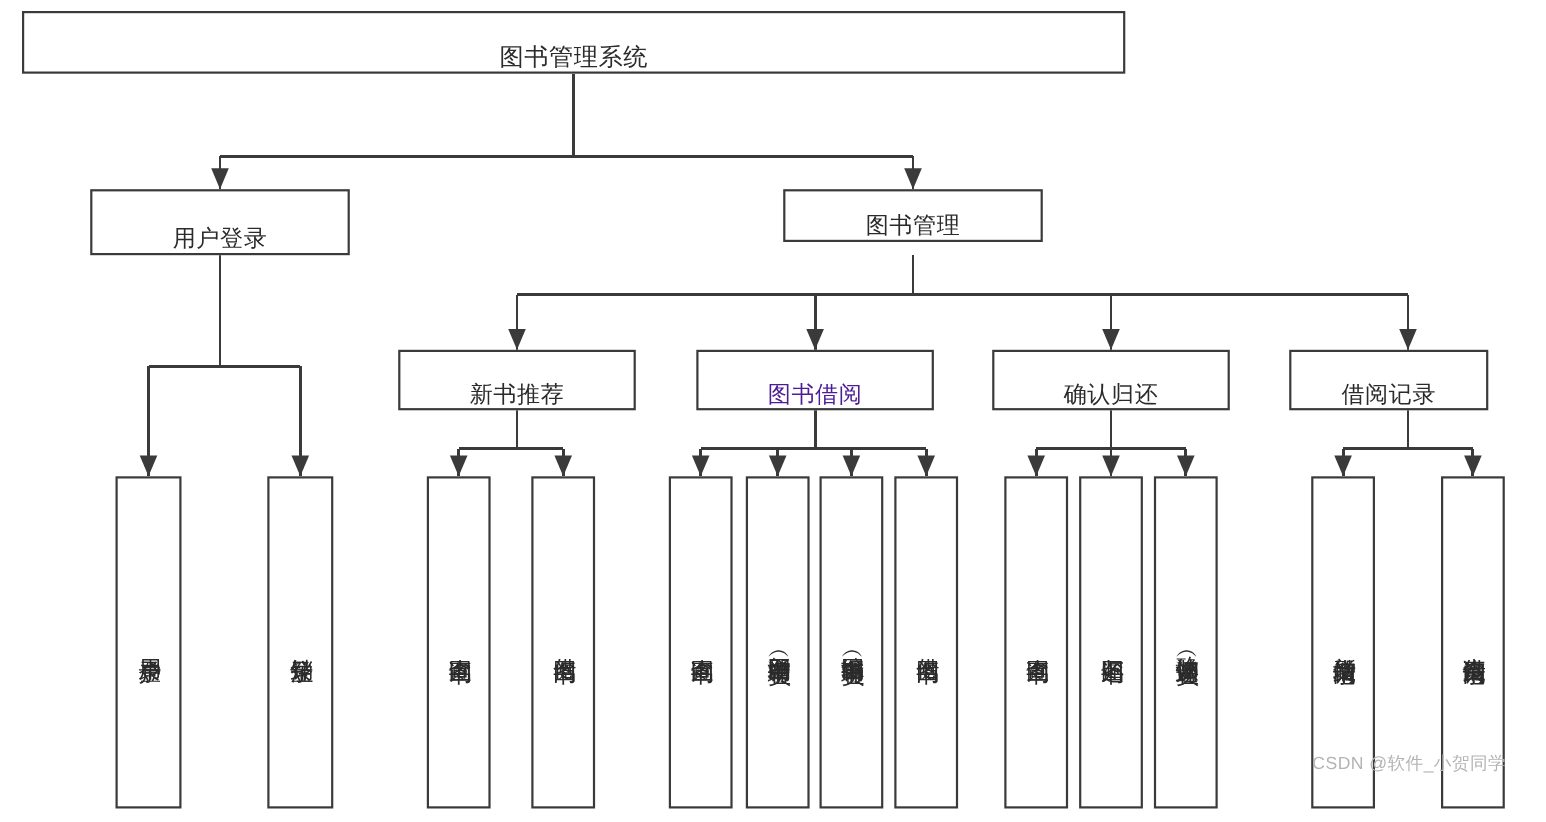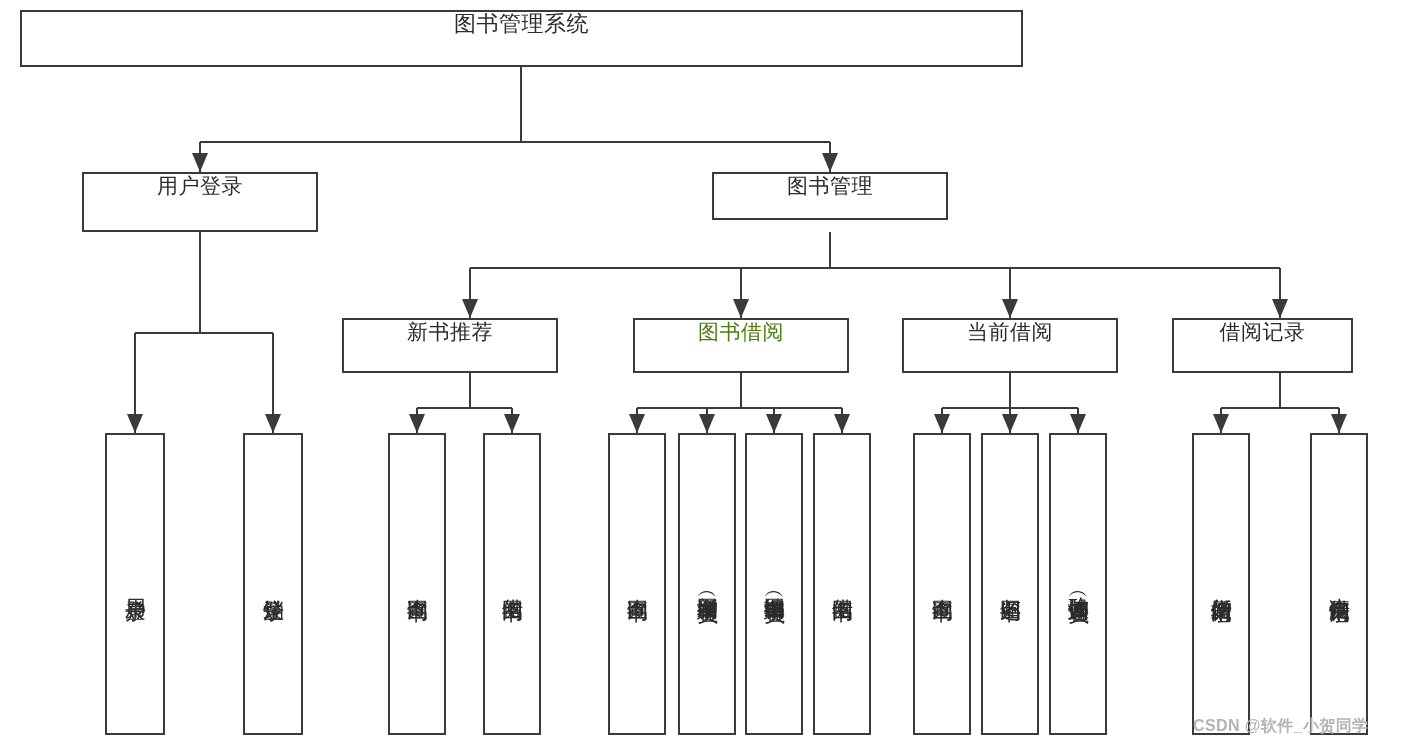--- a/index.html
+++ b/index.html
@@ -25,21 +25,21 @@
     width: 1405px;
     height: 747px;
     pointer-events: none;
   }
   .node {
     position: absolute;
     box-sizing: border-box;
     background: #ffffff;
     border: 2px solid #3a3a3a;
     display: flex;
-    align-items: flex-start;
+    align-items: flex-end;
     justify-content: center;
     z-index: 2;
   }
   .node-label {
     color: #2b2b2b;
     text-align: center;
     line-height: 1.12;
     white-space: nowrap;
     letter-spacing: 0.5px;
   }
@@ -132,28 +132,28 @@
   <div id="nodes-layer">
       <div class="node horizontal root" style="left: 20px; top: 10px; width: 1003px; height: 57px; border-color: rgb(58, 58, 58);">
         <span class="node-label" style="color: rgb(43, 43, 43);">图书管理系统</span>
       </div>
       <div class="node horizontal" style="left: 82px; top: 172px; width: 236px; height: 60px; border-color: rgb(58, 58, 58);">
         <span class="node-label" style="color: rgb(43, 43, 43);">用户登录</span>
       </div>
       <div class="node horizontal" style="left: 712px; top: 172px; width: 236px; height: 48px; border-color: rgb(58, 58, 58);">
         <span class="node-label" style="color: rgb(43, 43, 43);">图书管理</span>
       </div>
-      <div class="node horizontal" style="left: 342px; top: 318px; width: 216px; height: 55px; border-color: rgb(58, 58, 58);">
+      <div class="node horizontal" style="left: 362px; top: 318px; width: 216px; height: 55px; border-color: rgb(58, 58, 58);">
         <span class="node-label" style="color: rgb(43, 43, 43);">新书推荐</span>
       </div>
       <div class="node horizontal" style="left: 633px; top: 318px; width: 216px; height: 55px; border-color: rgb(58, 58, 58);">
-        <span class="node-label" style="color: #4d7c0f;">图书借阅</span>
+        <span class="node-label" style="color: #4c1d95;">图书借阅</span>
       </div>
       <div class="node horizontal" style="left: 902px; top: 318px; width: 216px; height: 55px; border-color: rgb(58, 58, 58);">
-        <span class="node-label" style="color: rgb(43, 43, 43);">当前借阅</span>
+        <span class="node-label" style="color: rgb(43, 43, 43);">确认归还</span>
       </div>
       <div class="node horizontal" style="left: 1172px; top: 318px; width: 181px; height: 55px; border-color: rgb(58, 58, 58);">
         <span class="node-label" style="color: rgb(43, 43, 43);">借阅记录</span>
       </div>
       <div class="node vertical" style="left: 105px; top: 433px; width: 60px; height: 302px; border-color: rgb(58, 58, 58);">
         <span class="node-label" style="color: rgb(43, 43, 43);">用户登录</span>
       </div>
       <div class="node vertical" style="left: 243px; top: 433px; width: 60px; height: 302px; border-color: rgb(58, 58, 58);">
         <span class="node-label" style="color: rgb(43, 43, 43);">注销登录</span>
       </div>
@@ -185,15 +185,15 @@
         <span class="node-label" style="color: rgb(43, 43, 43);">确认归还（管理员）</span>
       </div>
       <div class="node vertical" style="left: 1192px; top: 433px; width: 58px; height: 302px; border-color: rgb(58, 58, 58);">
         <span class="node-label" style="color: rgb(43, 43, 43);">新增借阅记录</span>
       </div>
       <div class="node vertical" style="left: 1310px; top: 433px; width: 58px; height: 302px; border-color: rgb(58, 58, 58);">
         <span class="node-label" style="color: rgb(43, 43, 43);">查询借阅记录</span>
       </div>
     </div>
 
-  <div class="watermark" style="left:1193px; top:716px;font-weight:bold;">CSDN @软件_小贺同学</div>
+  <div class="watermark" style="left:1193px; top:684px;">CSDN @软件_小贺同学</div>
 
 </div>
 
 </body></html>

